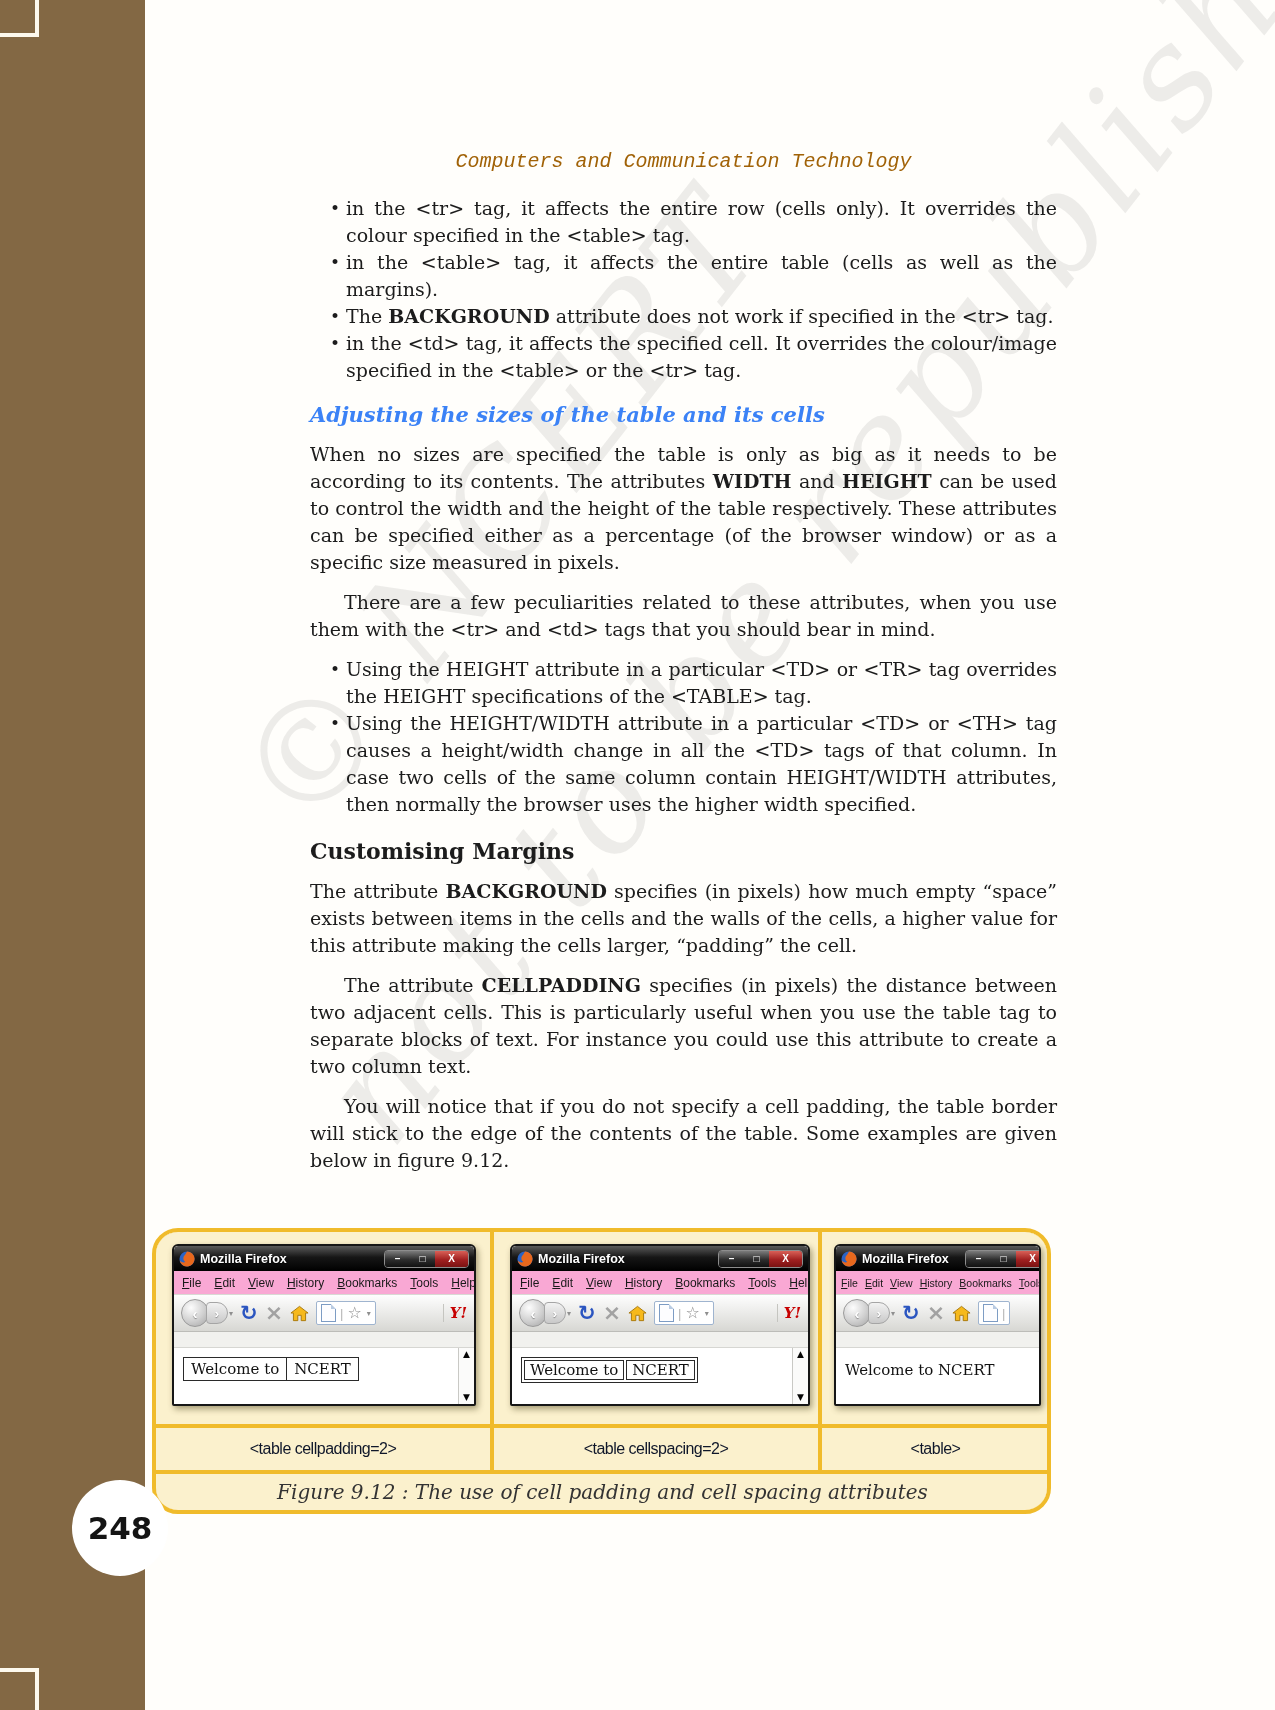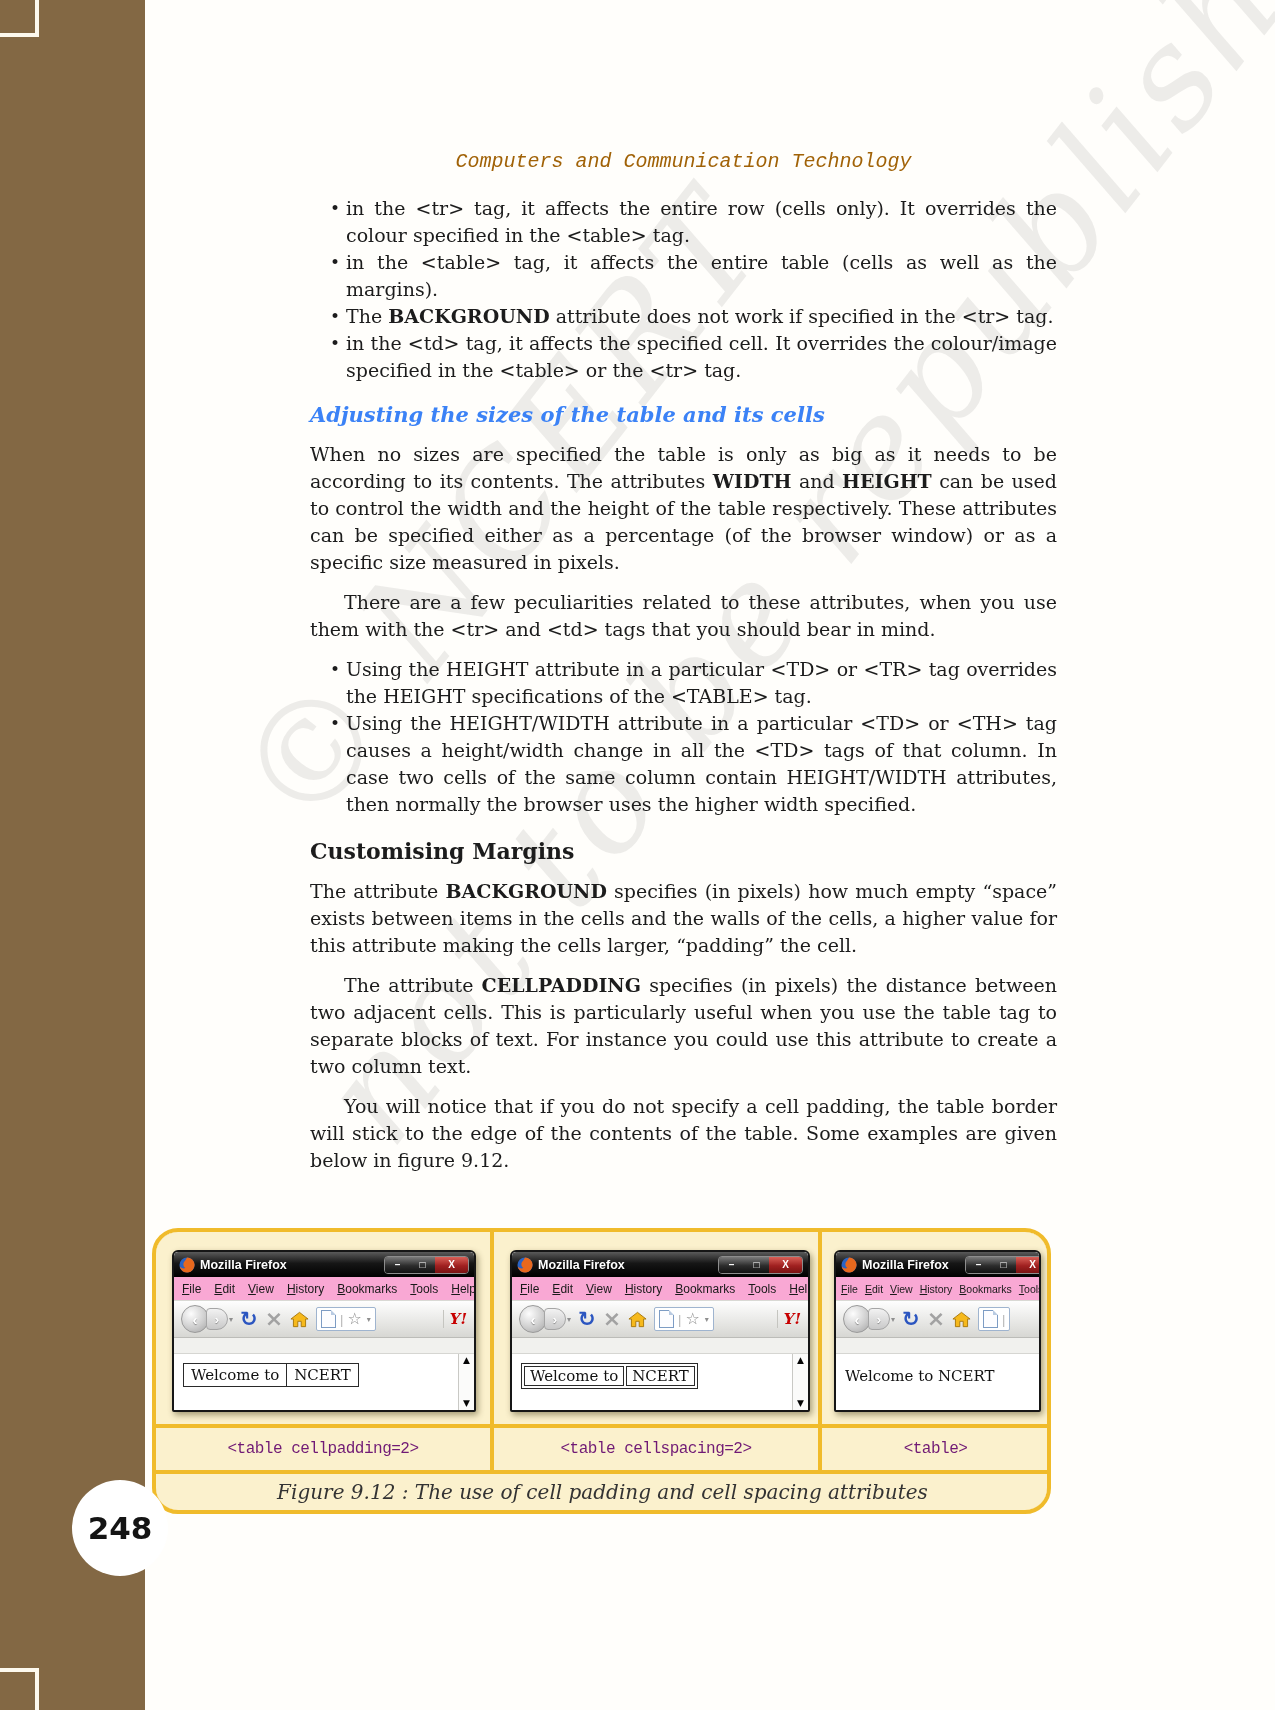--- a/index.html
+++ b/index.html
@@ -52,26 +52,26 @@
     position:absolute;left:152px;top:1228px;width:891px;height:278px;z-index:3;
     border:4px solid #f0bb2b;border-radius:26px;background:#f0bb2b;overflow:hidden;
   }
   .fig-grid{
     display:grid;width:100%;height:100%;
     grid-template-columns:334px 324px 1fr;
     grid-template-rows:192px 42px 1fr;
     gap:4px;background:#f0bb2b;
   }
   .fig-cell{background:#fbf1cd;}
-  .shot{display:flex;align-items:flex-start;padding:18px 8px 8px 16px;}
+  .shot{display:flex;align-items:flex-start;padding:12px 8px 8px 16px;}
   .shot3{padding-left:12px;}
   .caption-band{
     display:flex;align-items:center;justify-content:center;
-    font-family:Liberation Mono, monospace;font-size:16px;letter-spacing:-0.5px;
-    color:#701a75;
+    font-family:Liberation Sans, sans-serif;font-size:16px;letter-spacing:-0.5px;
+    color:#0f172a;
   }
   .fig-caption{
     grid-column:1 / span 3;display:flex;align-items:center;justify-content:center;
     font-style:italic;font-size:20px;color:#333333;font-family:"DejaVu Serif",serif;
   }
   
   .bwin{
     background:#ffffff;border:2px solid #161616;border-radius:6px 6px 2px 2px;
     box-shadow:2px 3px 6px rgba(60,50,10,0.45);
     display:flex;flex-direction:column;overflow:hidden;

